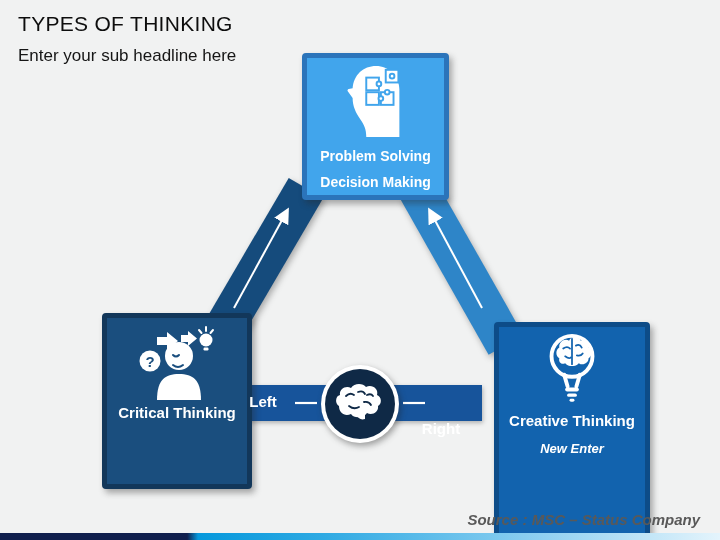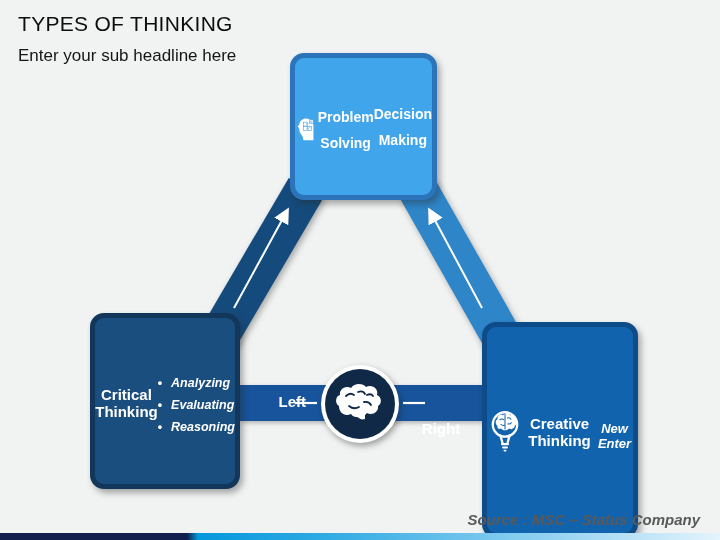--- a/index.html
+++ b/index.html
@@ -16,24 +16,24 @@
     position:absolute;left:18px;top:46px;
     font-size:17px;color:#161616;
   }
   .diagram-svg{position:absolute;left:0;top:0;z-index:1;}
   .band{filter:drop-shadow(2px 3px 3px rgba(30,30,30,.35));}
   .bar-rect{filter:drop-shadow(1px 2px 2px rgba(30,30,30,.3));}
   .hub{filter:drop-shadow(2px 3px 3px rgba(30,30,30,.4));}
 
   .box{
     position:absolute;z-index:2;box-sizing:border-box;
-    border-radius:14px;
-    display:flex;flex-direction:row;align-items:center;
+    border-radius:4px;
+    display:flex;flex-direction:column;align-items:center;
     box-shadow:3px 4px 6px rgba(40,40,40,.38);
-    color:#fff;text-align:center;
+    color:#fff;text-align:center;margin-left:12px;
   }
   .box-top{
     left:290px;top:53px;width:147px;height:147px;
     background:#41A5EC;border:5px solid #2B74BA;
   }
   .box-left{
     left:90px;top:313px;width:150px;height:176px;
     background:#1A4E7E;border:5px solid #12375A;
   }
   .box-right{
@@ -47,21 +47,21 @@
     font-size:12.5px;font-style:italic;font-weight:600;line-height:22px;
     white-space:nowrap;
   }
   .bullet::before{content:"•";margin-right:9px;font-style:normal;}
   .box-sub{font-size:13px;font-style:italic;font-weight:600;margin-top:12px;}
 
   .bar-label{
     position:absolute;z-index:3;top:393px;width:62px;
     font-size:15px;font-weight:700;color:#fff;text-align:center;
   }
-  .bar-label-left{left:244px;text-align:right;}
+  .bar-label-left{left:232px;}
   .bar-label-right{left:410px;margin-top:27px;}
 
   .source{
     position:absolute;right:20px;top:511px;z-index:2;
     font-size:15px;font-style:italic;font-weight:600;color:#595959;
   }
   .bottom-bar{
     position:absolute;left:0;bottom:0;width:720px;height:7px;z-index:2;
     background:linear-gradient(to right,
       #101F4D 0%, #101F4D 26%, #0598DC 27.5%, #2FAAE3 45%,
@@ -149,25 +149,20 @@
         <path d="M80,6 L77.5,9"></path>
       </g>
       <g stroke="#1A4E7E" stroke-width="2" fill="none" stroke-linecap="round">
         <path d="M40,31 q3,3 6,0"></path>
         <path d="M40,41 q5,4 10,0"></path>
       </g>
       <circle cx="17" cy="37" r="10.5" fill="#ffffff"></circle>
       <text x="17" y="43" text-anchor="middle" font-size="15" font-weight="bold" fill="#1A4E7E">?</text>
     </svg>
     <div class="box-title">Critical Thinking</div>
-    <div class="bullets">
-      <div class="bullet">Analyzing</div>
-      <div class="bullet">Evaluating</div>
-      <div class="bullet">Reasoning</div>
-    </div>
   </div>
 
   <div class="box box-right">
     <svg class="icon-svg" width="62" height="78" viewBox="0 0 62 80" style="margin-top:3px">
       <circle cx="31" cy="27" r="21" fill="none" stroke="#ffffff" stroke-width="4"></circle>
       <g stroke="#ffffff" stroke-width="4" stroke-linecap="round">
         <path d="M23,46 L26.5,58"></path>
         <path d="M39,46 L35.5,58"></path>
       </g>
       <g fill="#ffffff">

